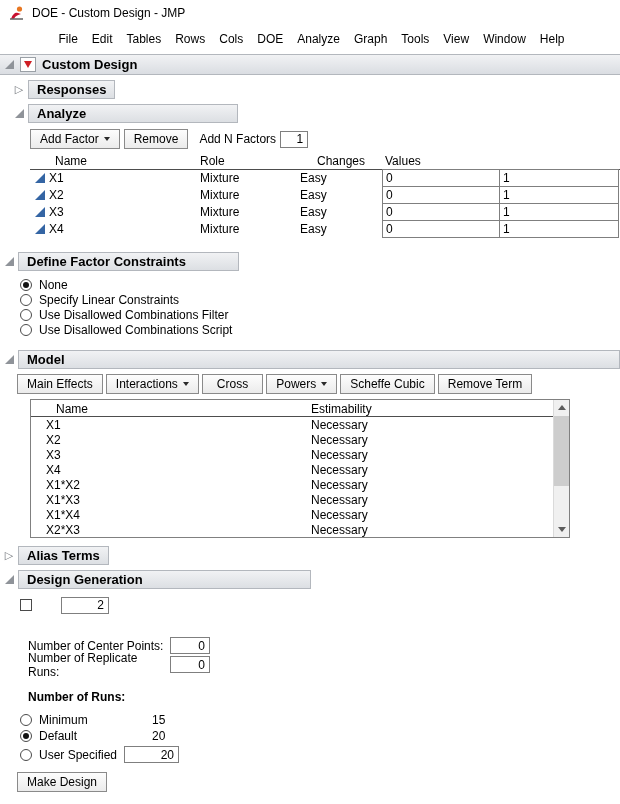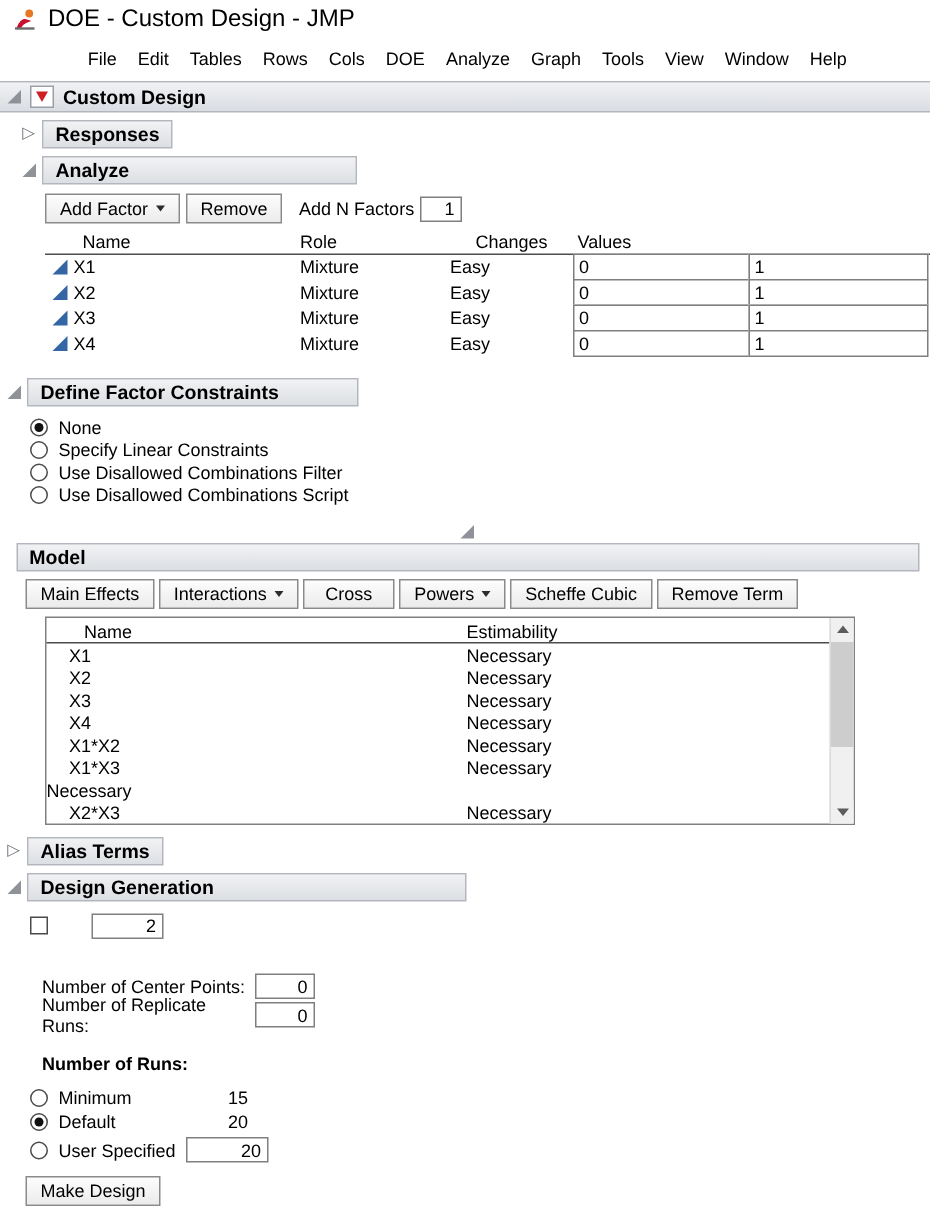--- a/index.html
+++ b/index.html
@@ -5,21 +5,21 @@
   * { box-sizing: border-box; margin: 0; padding: 0; }
   html,body { background:#fff; }
   .window {
     width: 620px; height: 804px; background: #fff; position: relative;
     font-family: "Liberation Sans", sans-serif; font-size: 12px; color: #000;
     overflow: hidden;
   }
   
   .titlebar { height: 26px; display: flex; align-items: center; gap: 7px; padding: 0 9px; background: #fff; }
   .app-icon { width: 16px; height: 16px; flex: 0 0 auto; }
-  .title-text { font-size: 16px; }
+  .title-text { font-size: 12px; }
   
   .menubar { height: 25px; display: flex; align-items: center; padding-left: 3px; background:#fff;justify-content:center; }
   .menu-item { padding: 4px 7px; cursor: default; }
   
   .band {
     background: linear-gradient(#f1f2f4, #dcdfe3);
     border: 1px solid #b3b7bd;
     display: flex; align-items: center;
     font-weight: bold; font-size: 13px;
     height: 19px; padding: 0 8px;
@@ -238,21 +238,21 @@
   </div>
   <div class="radio-row">
     <span class="radio"></span>
     <span>Use Disallowed Combinations Filter</span>
   </div>
   <div class="radio-row">
     <span class="radio"></span>
     <span>Use Disallowed Combinations Script</span>
   </div>
 
-  <div class="hdr-row" style="margin:13px 0 0 3px;flex-direction:column;">
+  <div class="hdr-row" style="margin:13px 0 0 3px;">
     <span class="tri-slot">
         <span class="disc-open"></span>
       </span>
     <div class="band" style="width:602px;">
       <span>Model</span>
     </div>
   </div>
 
   <div class="model-toolbar">
     <button class="btn">
@@ -300,20 +300,21 @@
     </div>
     <div class="m-row">
       <span class="m-name">X1*X2</span>
       <span class="m-est">Necessary</span>
     </div>
     <div class="m-row">
       <span class="m-name">X1*X3</span>
       <span class="m-est">Necessary</span>
     </div>
     <div class="m-row">
+      <span class="m-name">X1*X4</span>
       <span class="m-est">Necessary</span>
     </div>
     <div class="m-row">
       <span class="m-name">X2*X3</span>
       <span class="m-est">Necessary</span>
     </div>
     <div class="sb">
       <div class="sb-btn">
           <span class="sb-up-arrow"></span>
         </div>

